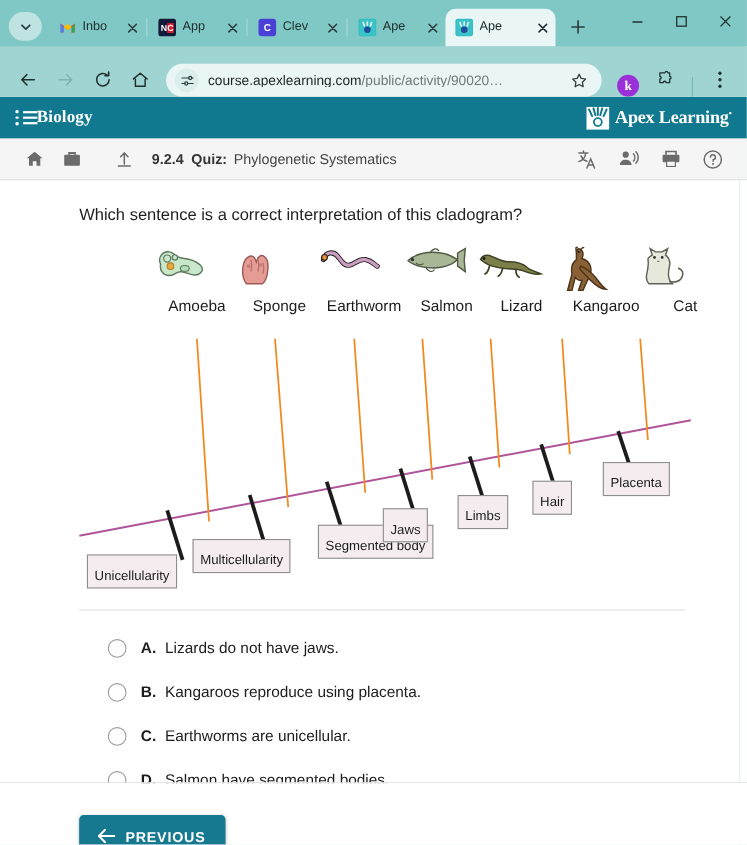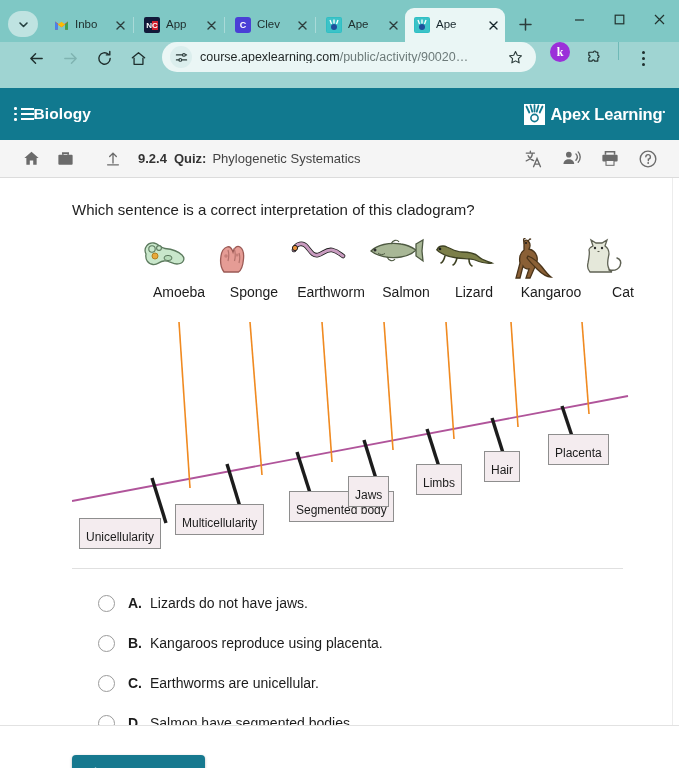--- a/index.html
+++ b/index.html
@@ -42,22 +42,22 @@
   }
   .tab.active .tab-title { color:#17262b; }
   .tab .tab-close { width: 16px; height:16px; flex:0 0 16px; display:flex;align-items:center;justify-content:center; }
   .tab-sep { width:1px; height:16px; background:#a9dad8; margin:0 1px 9px 1px; flex:0 0 1px;}
 
   .newtab { width:28px;height:28px;margin:0 0 4px 6px;display:flex;align-items:center;justify-content:center;flex:0 0 28px;}
   .winbtns { margin-left:auto; display:flex; align-items:center; height:42px; padding-bottom:4px;}
   .winbtn { width:40px;height:30px;display:flex;align-items:center;justify-content:center;}
 
   .toolbar {
-    height: 46px; background:#9fd4d2; display:flex; align-items:flex-start;
-    padding: 0 20px; gap: 2px; flex: 0 0 46px;
+    height: 46px; background:#9fd4d2; display:flex; align-items:flex-end;
+    padding: 0 9px; gap: 2px; flex: 0 0 46px;
   }
   .tbtn { width:32px;height:32px;border-radius:16px;display:flex;align-items:center;justify-content:center;flex:0 0 32px;}
   .omnibox {
     flex: 1 1 auto; height: 30px; background:#eaf6f5; border-radius:15px;
     display:flex; align-items:center; padding: 0 10px 0 8px; margin: 0 6px;
     gap: 8px; min-width:0;
   }
   .omni-icon { width:22px;height:22px;border-radius:11px;background:#dbeeed;display:flex;align-items:center;justify-content:center;flex:0 0 22px;}
   .omni-url { flex:1 1 auto; font-size:12.5px; color:#1f2524; white-space:nowrap; overflow:hidden; line-height:1; }
   .omni-url .dim { color:#6d7b7a; }
@@ -66,22 +66,22 @@
     width:20px;height:20px;border-radius:10px;background:#9b30d9;color:#fff;
     font-size:12px;font-weight:bold;display:flex;align-items:center;justify-content:center;
     flex:0 0 20px; margin:0 6px; font-family:"Liberation Serif",serif;
   }
   .vdiv { width:1px; height:18px; background:#6fb9b7; margin:0 6px; flex:0 0 1px;}
 
   
   .viewport { flex:1 1 auto; background:#fff; position:relative; overflow:hidden; }
 
   .apex-header {
-    height: 52px; background:#11798f; display:flex; align-items:center;
-    padding: 0 14px; color:#fff;
+    height: 38px; background:#11798f; display:flex; align-items:center;
+    padding: 0 14px; color:#fff;font-family:Liberation Serif, serif;
   }
   .hb-wrap{display:flex;align-items:center;gap:4px;}
   .hb-dots{display:flex;flex-direction:column;gap:3px;}
   .hb-dots b{width:2.5px;height:2.5px;background:#fff;border-radius:50%;display:block;}
   .hb-lines{display:flex;flex-direction:column;gap:3px;}
   .hb-lines u{width:13px;height:2px;background:#fff;display:block;text-decoration:none;}
   .course-title { font-size:15.5px; font-weight:bold; letter-spacing:.1px; }
   .apex-logo { margin-left:auto; display:flex; align-items:center; gap:5px; }
   .apex-logo .logo-mark { width:21px;height:21px;position:relative;flex:0 0 21px;}
   .apex-logo .logo-text { font-size:16.5px; font-weight:bold; letter-spacing:-.2px; }

